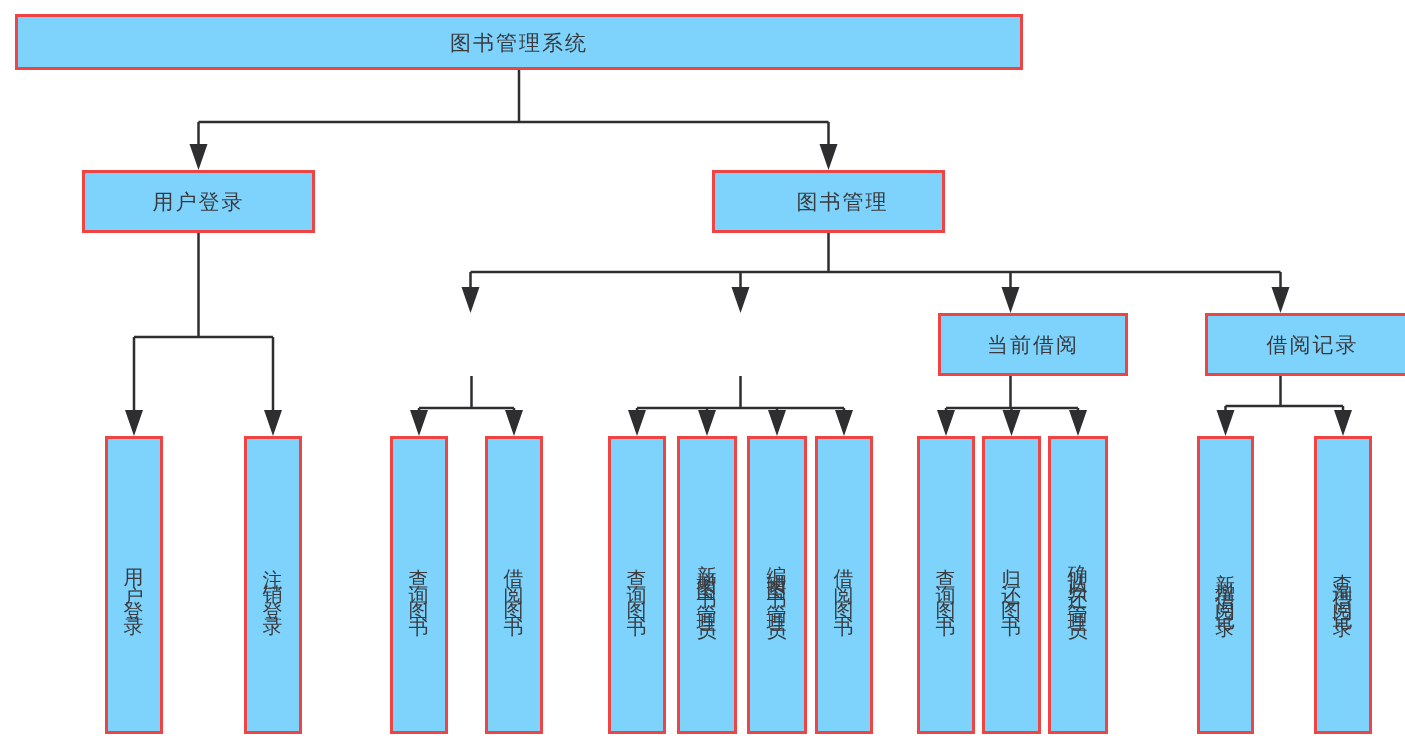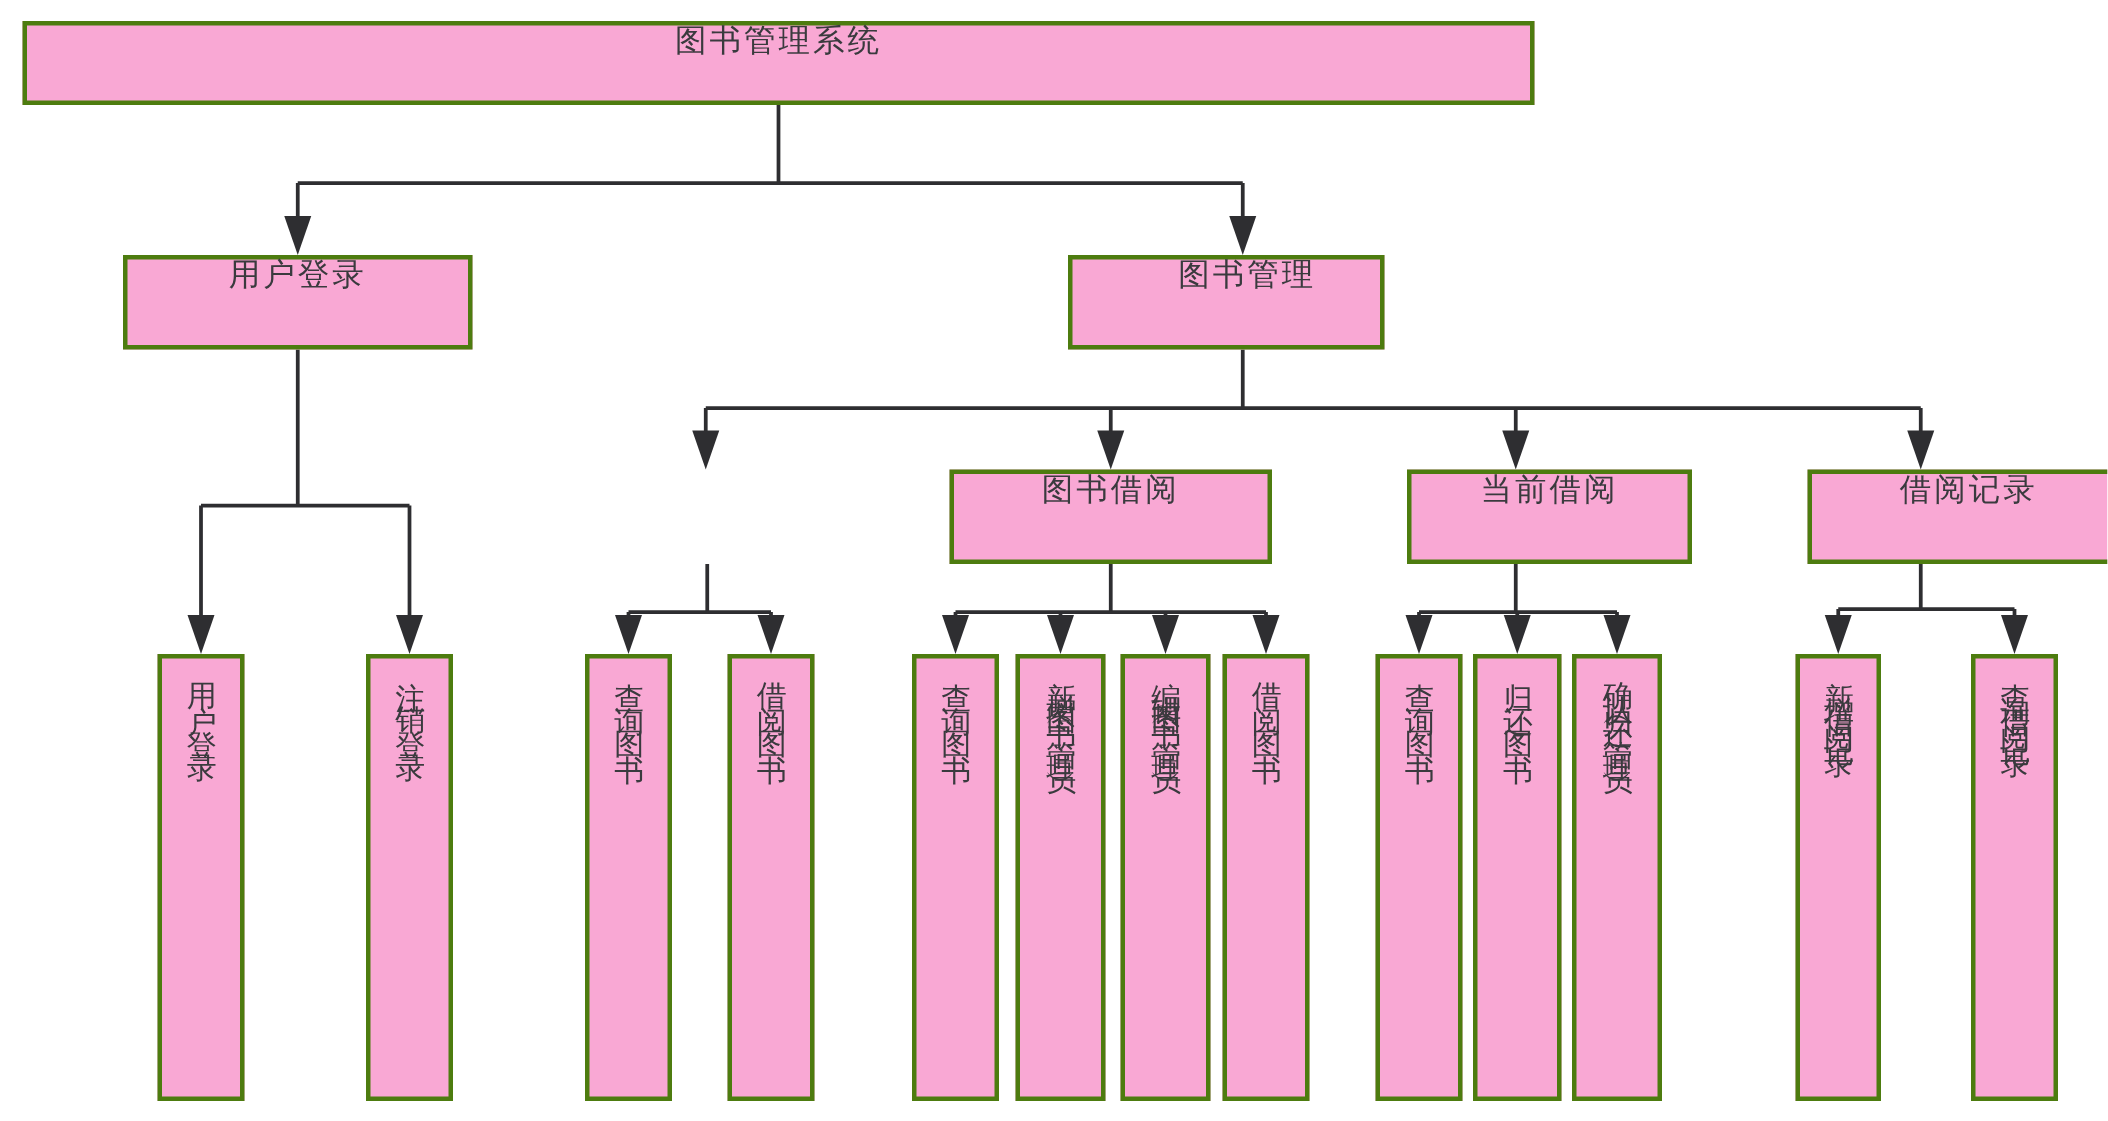--- a/index.html
+++ b/index.html
@@ -4,22 +4,22 @@
 <style>
   html, body { margin:0; padding:0; background:#ffffff; }
   .stage {
     position:relative; width:1405px; height:747px;
     background:#ffffff; overflow:hidden;
     font-family:"Liberation Sans", sans-serif;
   }
   svg.wires { position:absolute; left:0; top:0; width:1405px; height:747px; }
   .node {
     position:absolute; box-sizing:border-box;
-    background:#f9a8d4; border:3px solid #4d7c0f;
-    display:flex; justify-content:center;
+    background:#7dd3fc; border:3px solid #ef4444;
+    display:flex; align-items:center; justify-content:center;
   }
   .hlabel {
     font-size:21px; letter-spacing:2px; color:#3a3a3e;
     white-space:nowrap; line-height:1;
   }
   .vlabel {
     writing-mode:vertical-lr; text-orientation:upright;
     font-size:20px; line-height:1; color:#3a3a3e;
   }
   .sp4 { letter-spacing:16px; }
@@ -70,27 +70,24 @@
     </g>
   </svg>
 
   <div class="node" style="left:15px; top:14px; width:1008px; height:56px;">
     <span class="hlabel">图书管理系统</span>
   </div>
 
   <div class="node" style="left:82px; top:170px; width:233px; height:63px;">
     <span class="hlabel">用户登录</span>
   </div>
-  <div class="node" style="left:712px; top:170px; width:211px; height:63px;padding-left:28px;">
+  <div class="node" style="left:712px; top:170px; width:233px; height:63px;padding-left:28px;">
     <span class="hlabel">图书管理</span>
   </div>
 
-  <div class="node" style="left:633px; top:313px; width:215px; height:63px;">
-    <span class="hlabel">图书借阅</span>
-  </div>
   <div class="node" style="left:938px; top:313px; width:190px; height:63px;">
     <span class="hlabel">当前借阅</span>
   </div>
   <div class="node" style="left:1205px; top:313px; width:215px; height:63px;">
     <span class="hlabel">借阅记录</span>
   </div>
 
   <div class="node" style="left:105px; top:436px; width:58px; height:298px;">
     <span class="vlabel sp4">用户登录</span>
   </div>

